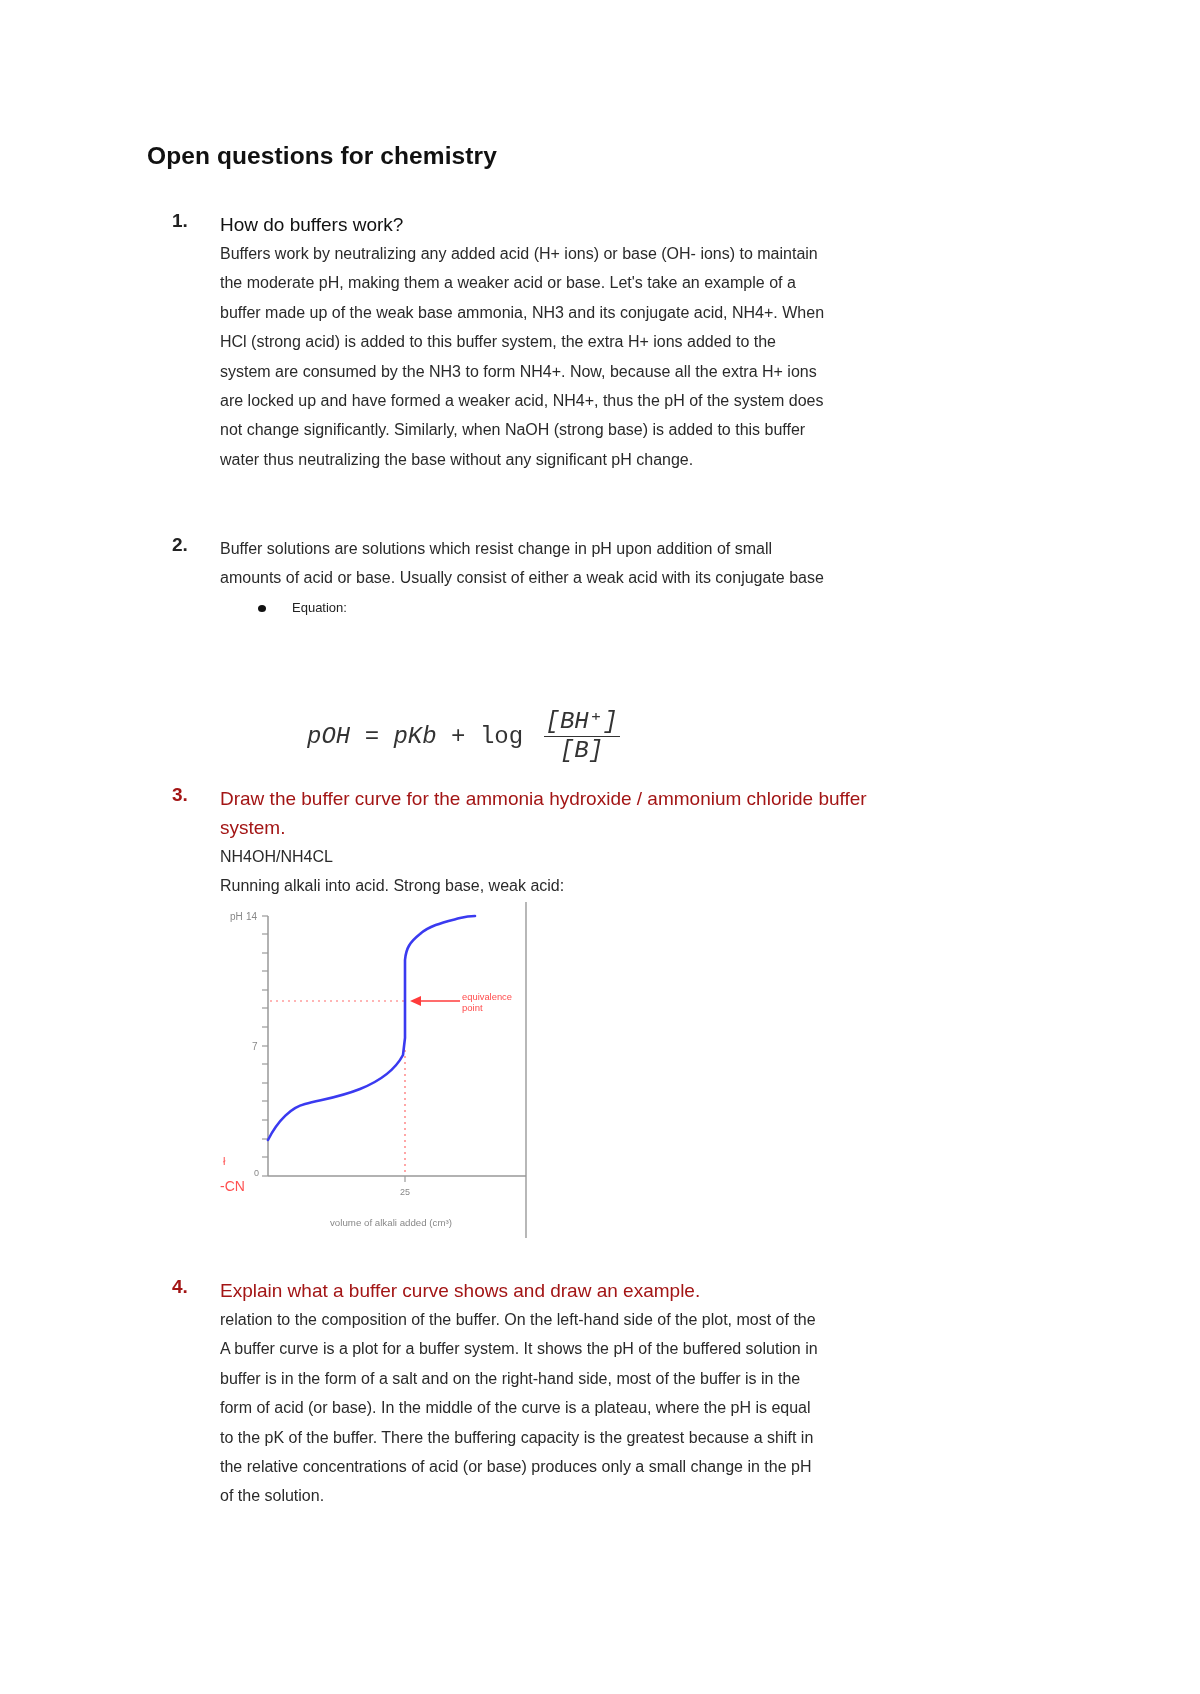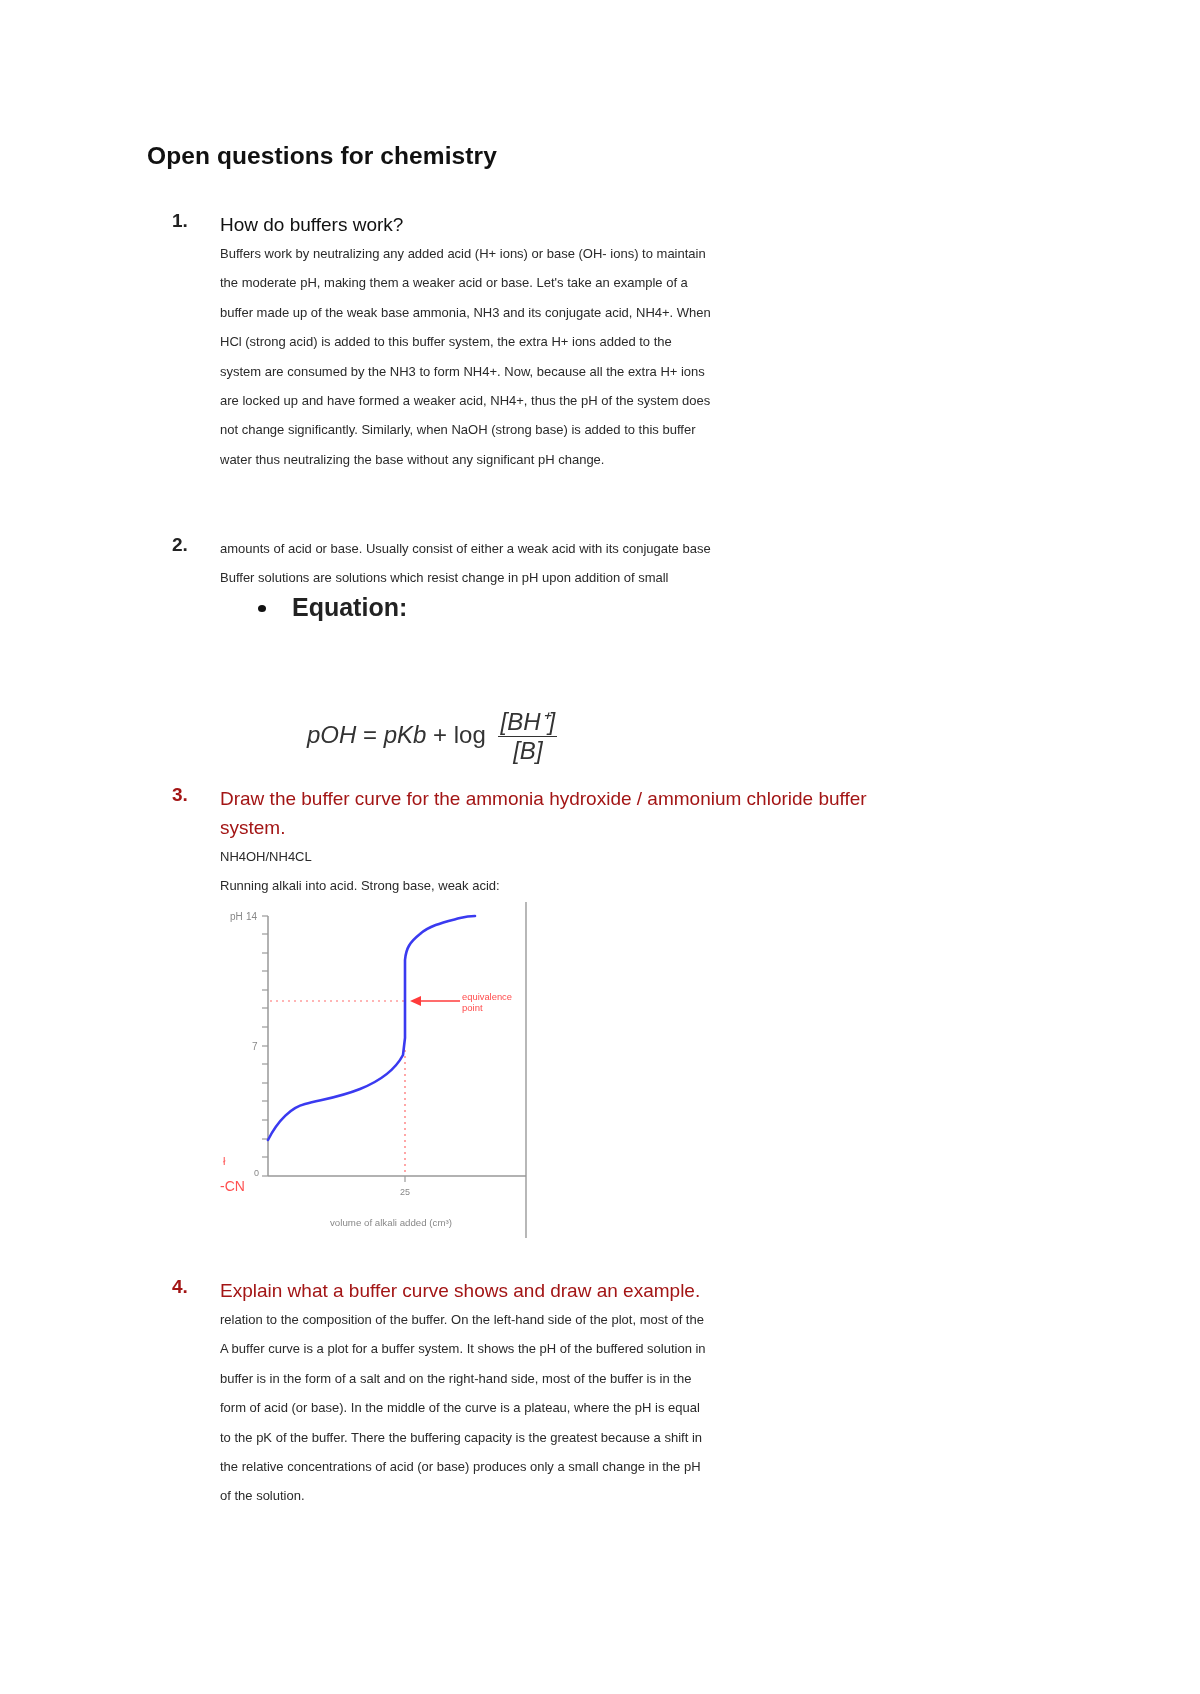--- a/index.html
+++ b/index.html
@@ -3,26 +3,26 @@
 <meta charset="utf-8">
 <style>
   html, body { margin: 0; padding: 0; background: #ffffff; }
   body { width: 1200px; height: 1694px; position: relative; overflow: hidden;
          font-family: "Liberation Sans", sans-serif; color: #222; }
   .page { position: absolute; left: 0; top: 0; width: 989px; height: 1694px; }
   .title { position: absolute; left: 147px; top: 142px; font-size: 24.5px; font-weight: bold; color: #111; letter-spacing: 0.1px; }
   .q { position: absolute; left: 172px; width: 900px; }
   .q-num { position: absolute; left: 0; font-weight: bold; font-size: 19px; }
   .q-head { margin-left: 48px; font-weight: normal; font-size: 19px; line-height: 29px; color: #111; }
-  .q-body { margin-left: 48px; font-size: 13px; line-height: 29.4px; color: #2a2a2a; }
+  .q-body { margin-left: 48px; font-size: 16px; line-height: 29.4px; color: #2a2a2a; }
   .red { color: #a31515; }
-  .bullet-row { position: relative; margin-left: 48px; height: 30px; font-size: 25px; line-height: 29px; font-weight: bold; }
+  .bullet-row { position: relative; margin-left: 48px; height: 30px; font-size: 13px; line-height: 29px; }
   .bullet-dot { position: absolute; left: 38px; top: 12px; width: 8px; height: 7px; border-radius: 50%; background: #111; }
   .bullet-text { position: absolute; left: 72px; top: 0; }
-  .eq { position: absolute; left: 307px; top: 708px; font-family: Liberation Sans, sans-serif; font-style: italic; font-size: 24px; color: #333; }
+  .eq { position: absolute; left: 307px; top: 708px; font-family: Liberation Mono, monospace; font-style: italic; font-size: 24px; color: #333; }
   .eq .frac { display: inline-block; vertical-align: middle; text-align: center; margin-left: 6px; }
   .eq .frac span { display: block; line-height: 28px; }
   .eq .frac .num { border-bottom: 1.5px solid #333; padding: 0 2px; text-align: right; }
   .eq .roman { font-style: normal; }
   .chart { position: absolute; left: 220px; top: 900px; }
 </style>
 </head>
 <body>
 
 <div class="page">
@@ -40,22 +40,22 @@
       <div>system are consumed by the NH3 to form NH4+. Now, because all the extra H+ ions</div>
       <div>are locked up and have formed a weaker acid, NH4+, thus the pH of the system does</div>
       <div>not change significantly. Similarly, when NaOH (strong base) is added to this buffer</div>
       <div>water thus neutralizing the base without any significant pH change.</div>
     </div>
   </div>
 
   <div class="q" style="top:534px;">
     <div class="q-num" style="top:0;">2.</div>
     <div class="q-body">
+      <div>Buffer solutions are solutions which resist change in pH upon addition of small</div>
       <div>amounts of acid or base. Usually consist of either a weak acid with its conjugate base</div>
-      <div>Buffer solutions are solutions which resist change in pH upon addition of small</div>
     </div>
     <div class="bullet-row">
       <span class="bullet-dot"></span>
       <span class="bullet-text">Equation:</span>
     </div>
   </div>
 
   <div class="eq">
     <span>pOH</span>
     <span class="roman">=</span>

